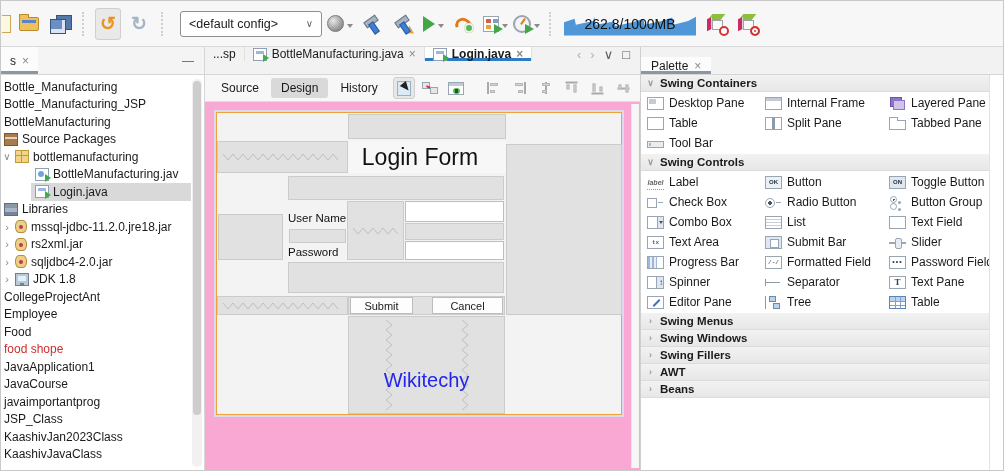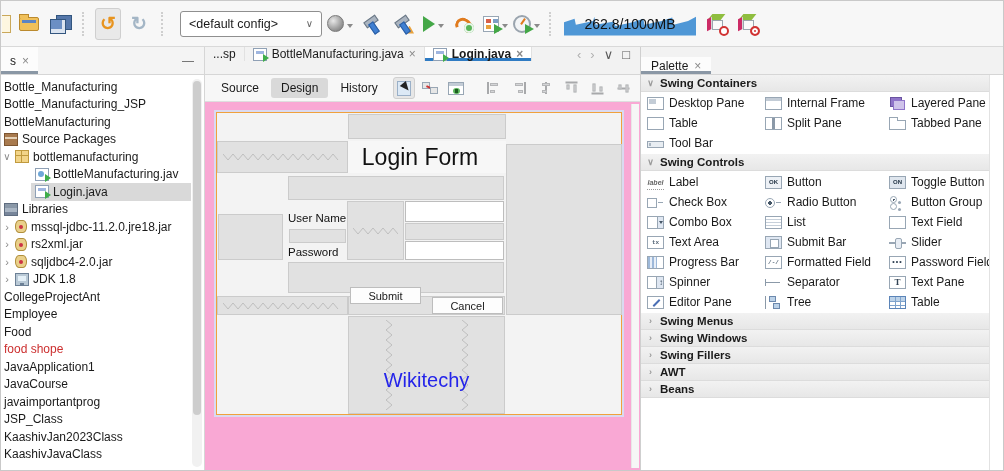--- a/index.html
+++ b/index.html
@@ -489,21 +489,21 @@
           <div class="tfield" style="left:188px;top:88px;width:99px;height:21px"></div>
           <div class="blk" style="left:188px;top:110px;width:99px;height:17px"></div>
           <div class="tfield" style="left:188px;top:128px;width:99px;height:19px"></div>
           <div class="blk" style="left:71px;top:149px;width:216px;height:31px"></div>
           <div class="blk zz" style="left:0;top:183px;width:131px;height:19px">
               <svg width="119" height="8">
                 <polyline points="0,1 5,7 10,1 15,7 20,1 25,7 30,1 35,7 40,1 45,7 50,1 55,7 60,1 65,7 70,1 75,7 80,1 85,7 90,1 95,7 100,1 105,7 110,1 115,7" fill="none" stroke="#bfbfbf"></polyline>
               </svg>
             </div>
           <div class="blk" style="left:131px;top:183px;width:157px;height:19px"></div>
-          <div class="fbtn" style="left:133px;top:174px;width:71px;height:17px">Submit</div>
+          <div class="fbtn" style="left:133px;top:184px;width:63px;height:17px">Submit</div>
           <div class="fbtn" style="left:215px;top:184px;width:71px;height:17px">Cancel</div>
           <div class="blk wikib" style="left:131px;top:203px;width:157px;height:98px">
             <span class="zz zzv" style="left:36px;top:2px;height:92px">
                 <svg width="8" height="90">
                   <polyline points="1,0 7,5 1,10 7,15 1,20 7,25 1,30 7,35 1,40 7,45 1,50 7,55 1,60 7,65 1,70 7,75 1,80 7,85 1,90" fill="none" stroke="#bfbfbf"></polyline>
                 </svg>
               </span>
             <span class="zz zzv" style="left:112px;top:2px;height:92px">
                 <svg width="8" height="90">
                   <polyline points="1,0 7,5 1,10 7,15 1,20 7,25 1,30 7,35 1,40 7,45 1,50 7,55 1,60 7,65 1,70 7,75 1,80 7,85 1,90" fill="none" stroke="#bfbfbf"></polyline>

